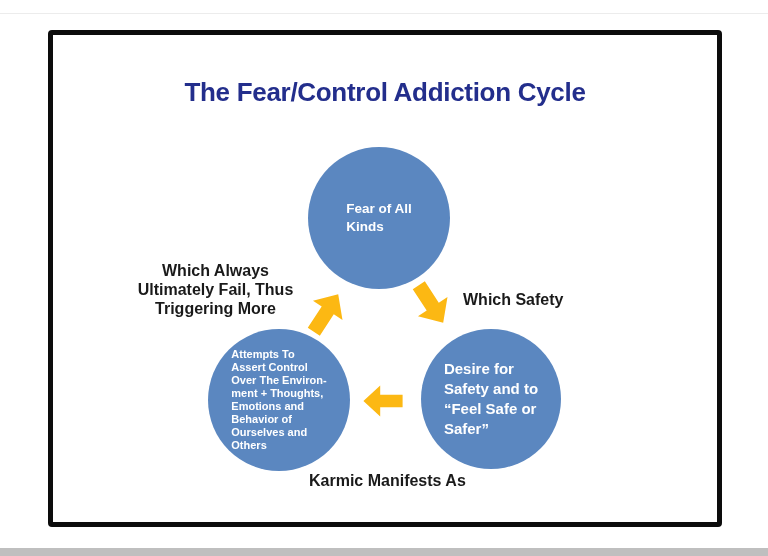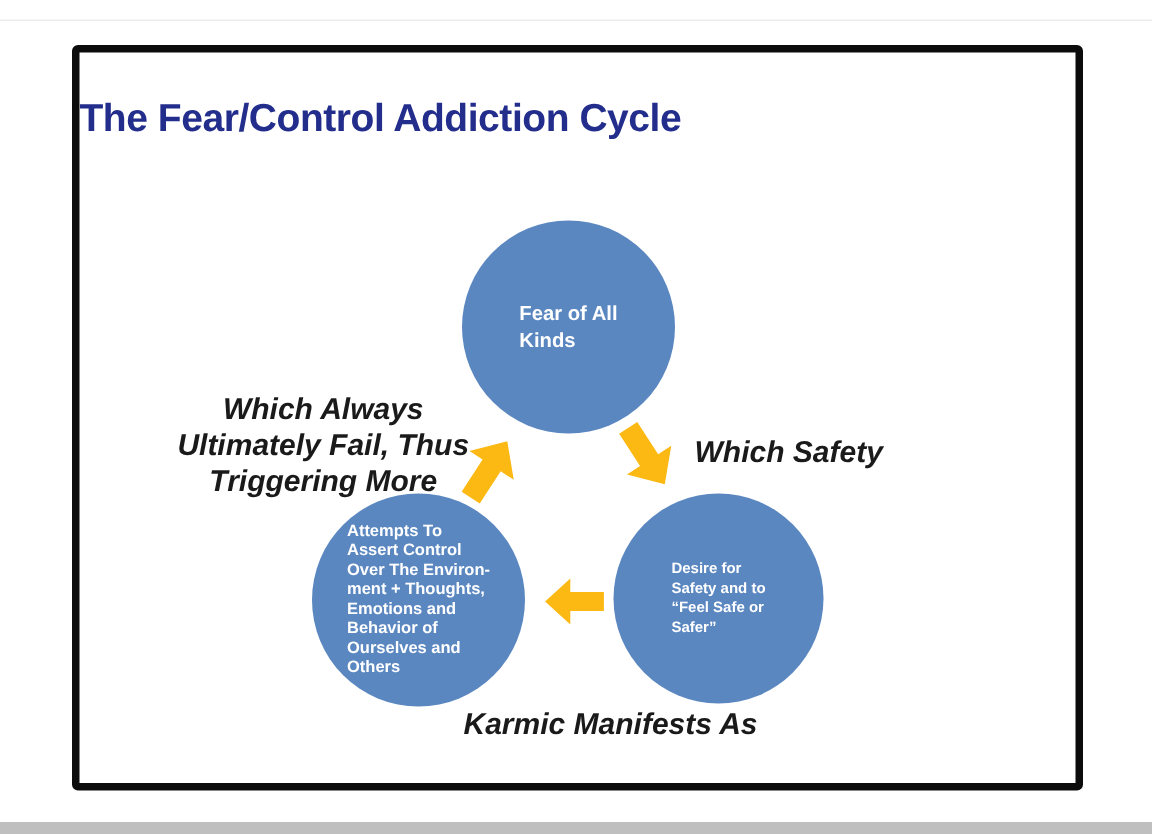--- a/index.html
+++ b/index.html
@@ -25,44 +25,43 @@
     position:absolute;left:0;top:548px;width:768px;height:8px;
     background:#bfbfbf;
   }
   .slide{
     position:absolute;left:48px;top:30px;width:674px;height:497px;
     background:#ffffff;
     border:5px solid var(--slide-border);
     border-radius:4px;
   }
   .slide-title{
-    position:absolute;left:0;top:28px;width:100%;
-    text-align:left;
+    position:absolute;left:0;top:42px;width:100%;
+    text-align:center;
     font-size:26px;font-weight:bold;
     letter-spacing:-0.3px;
     color:var(--title-text);
   }
   .circle{
     position:absolute;
     background:var(--circle-fill);
     border-radius:50%;
     display:flex;align-items:center;justify-content:center;
     color:var(--circle-text);
     font-weight:bold;
     white-space:pre-line;
   }
   .circle-fear{left:255px;top:112px;width:142px;height:142px;font-size:13.5px;line-height:1.3;}
   .circle-control{left:155px;top:294px;width:142px;height:142px;font-size:11px;line-height:1.18;}
-  .circle-desire{left:356px;top:294px;width:140px;height:140px;font-size:10px;line-height:1.32;}
+  .circle-desire{left:368px;top:294px;width:140px;height:140px;font-size:15px;line-height:1.32;}
   .edge-label{
     position:absolute;
     color:var(--label-text);
     font-weight:bold;
-    font-size:20px;
-    font-style:italic;
+    font-size:16px;
   }
   .label-fail{left:60px;top:226px;width:205px;text-align:center;line-height:1.2;white-space:pre-line;}
   .label-creates{left:410px;top:256px;white-space:nowrap;}
   .label-manifests{left:256px;top:437px;white-space:nowrap;}
   .cycle-arrow{position:absolute;}
   .cycle-arrow svg{display:block;}
   .cycle-arrow path{fill:var(--arrow-fill);}
   .arrow-creates{left:354px;top:249px;transform:rotate(57deg);}
   .arrow-fail{left:249px;top:258px;transform:rotate(-57deg);}
   .arrow-manifests{left:309px;top:343px;transform:rotate(180deg);}

